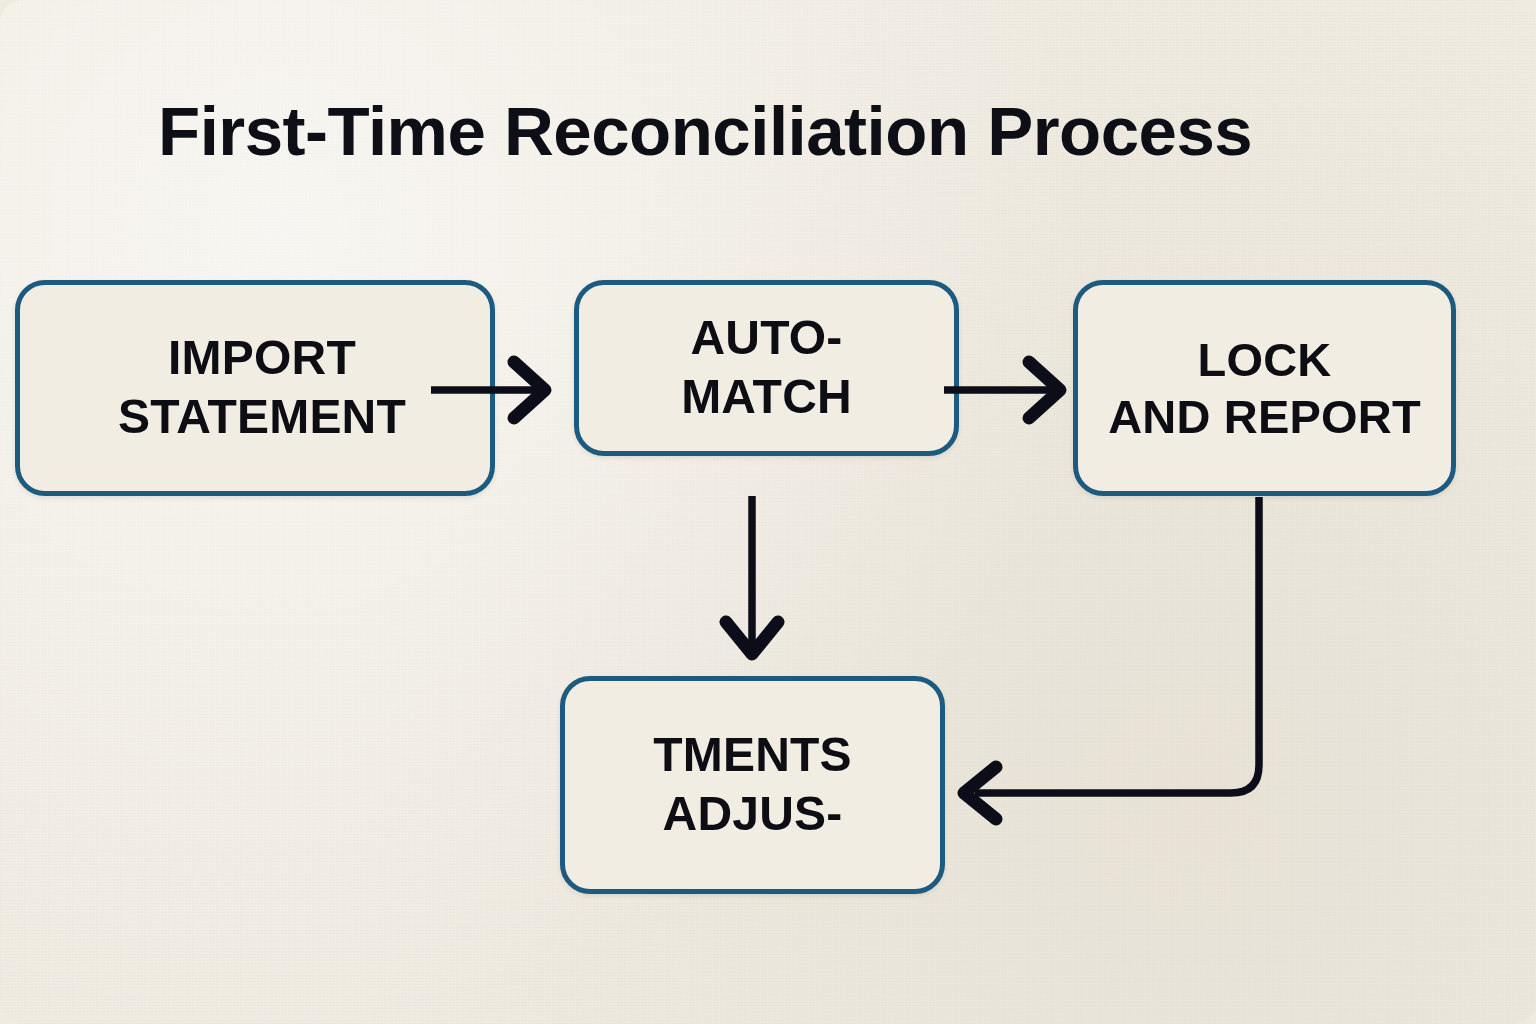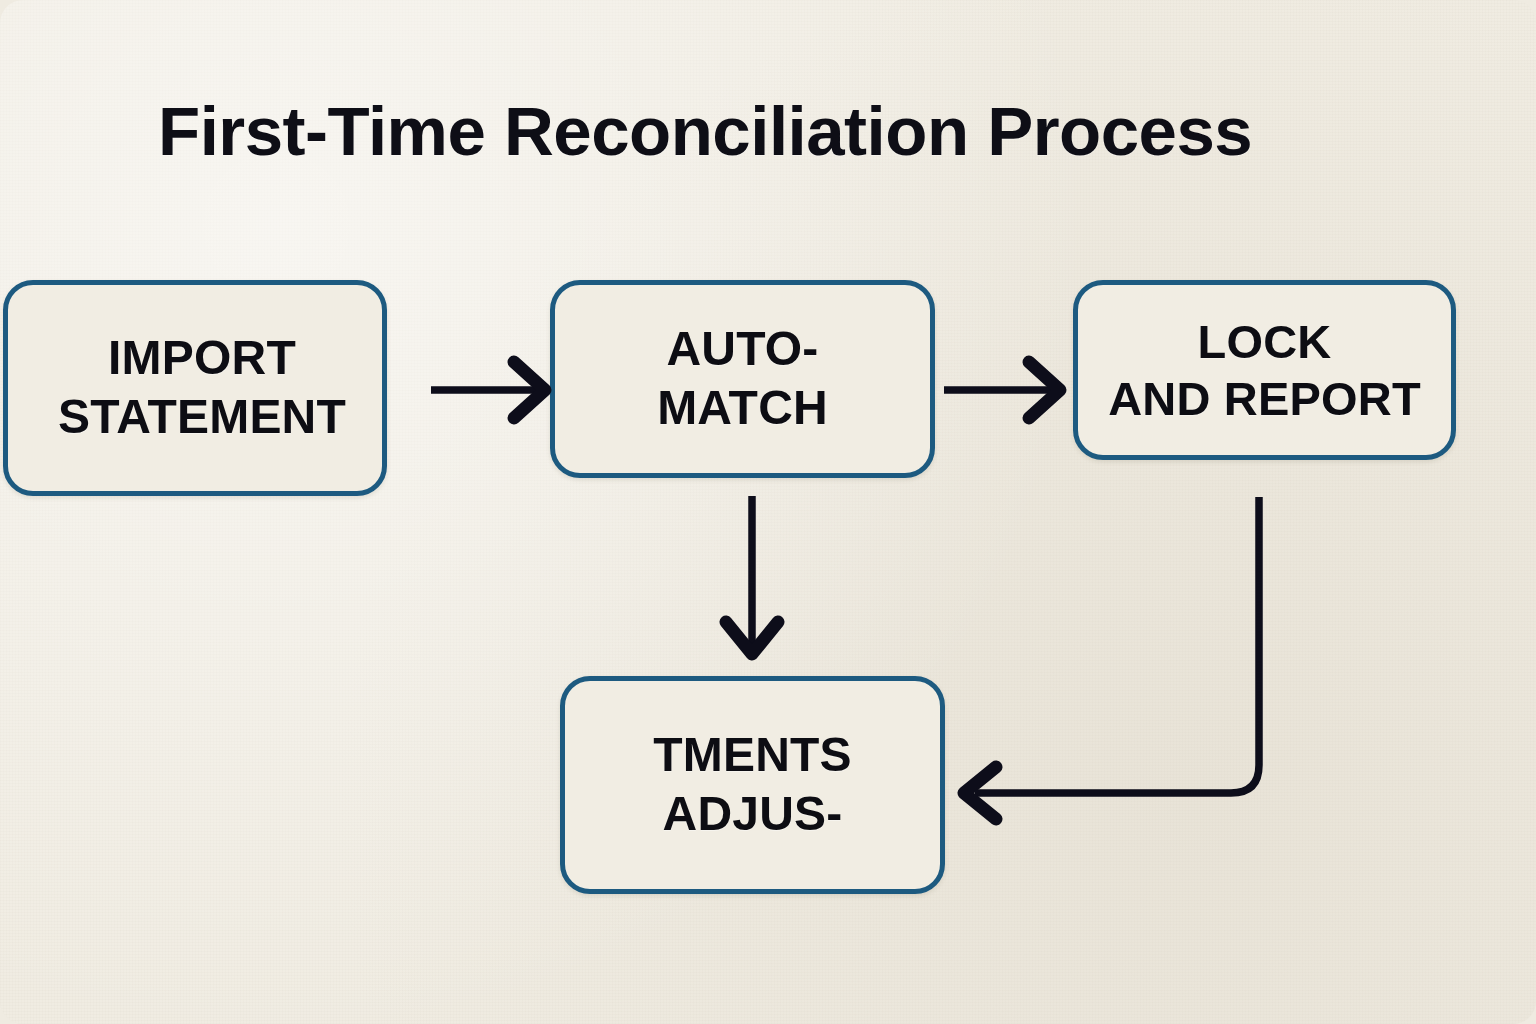--- a/index.html
+++ b/index.html
@@ -52,24 +52,24 @@
   .node .line {
     color: #0d0d13;
     font-size: 48px;
     font-weight: bold;
     line-height: 1.22;
     letter-spacing: 0.2px;
     white-space: nowrap;
     text-shadow: 0 1px 0 rgba(255,255,255,0.4);
   }
 
-  #node-import   { left: 3px;    top: 280px; width: 384px; height: 216px; }
+  #node-import   { left: 15px;    top: 280px; width: 480px; height: 216px; }
   #node-import .line { padding-left: 14px; }
-  #node-match    { left: 550px;  top: 280px; width: 385px; height: 198px; }
-  #node-lock     { left: 1073px; top: 280px; width: 383px; height: 180px; }
+  #node-match    { left: 574px;  top: 280px; width: 385px; height: 176px; }
+  #node-lock     { left: 1073px; top: 280px; width: 383px; height: 216px; }
   #node-lock .line { font-size: 47px; }
   #node-adjust   { left: 560px;  top: 676px; width: 385px; height: 218px; }
 
   
   #connectors {
     position: absolute;
     left: 0; top: 0;
     width: 1536px;
     height: 1024px;
     pointer-events: none;

